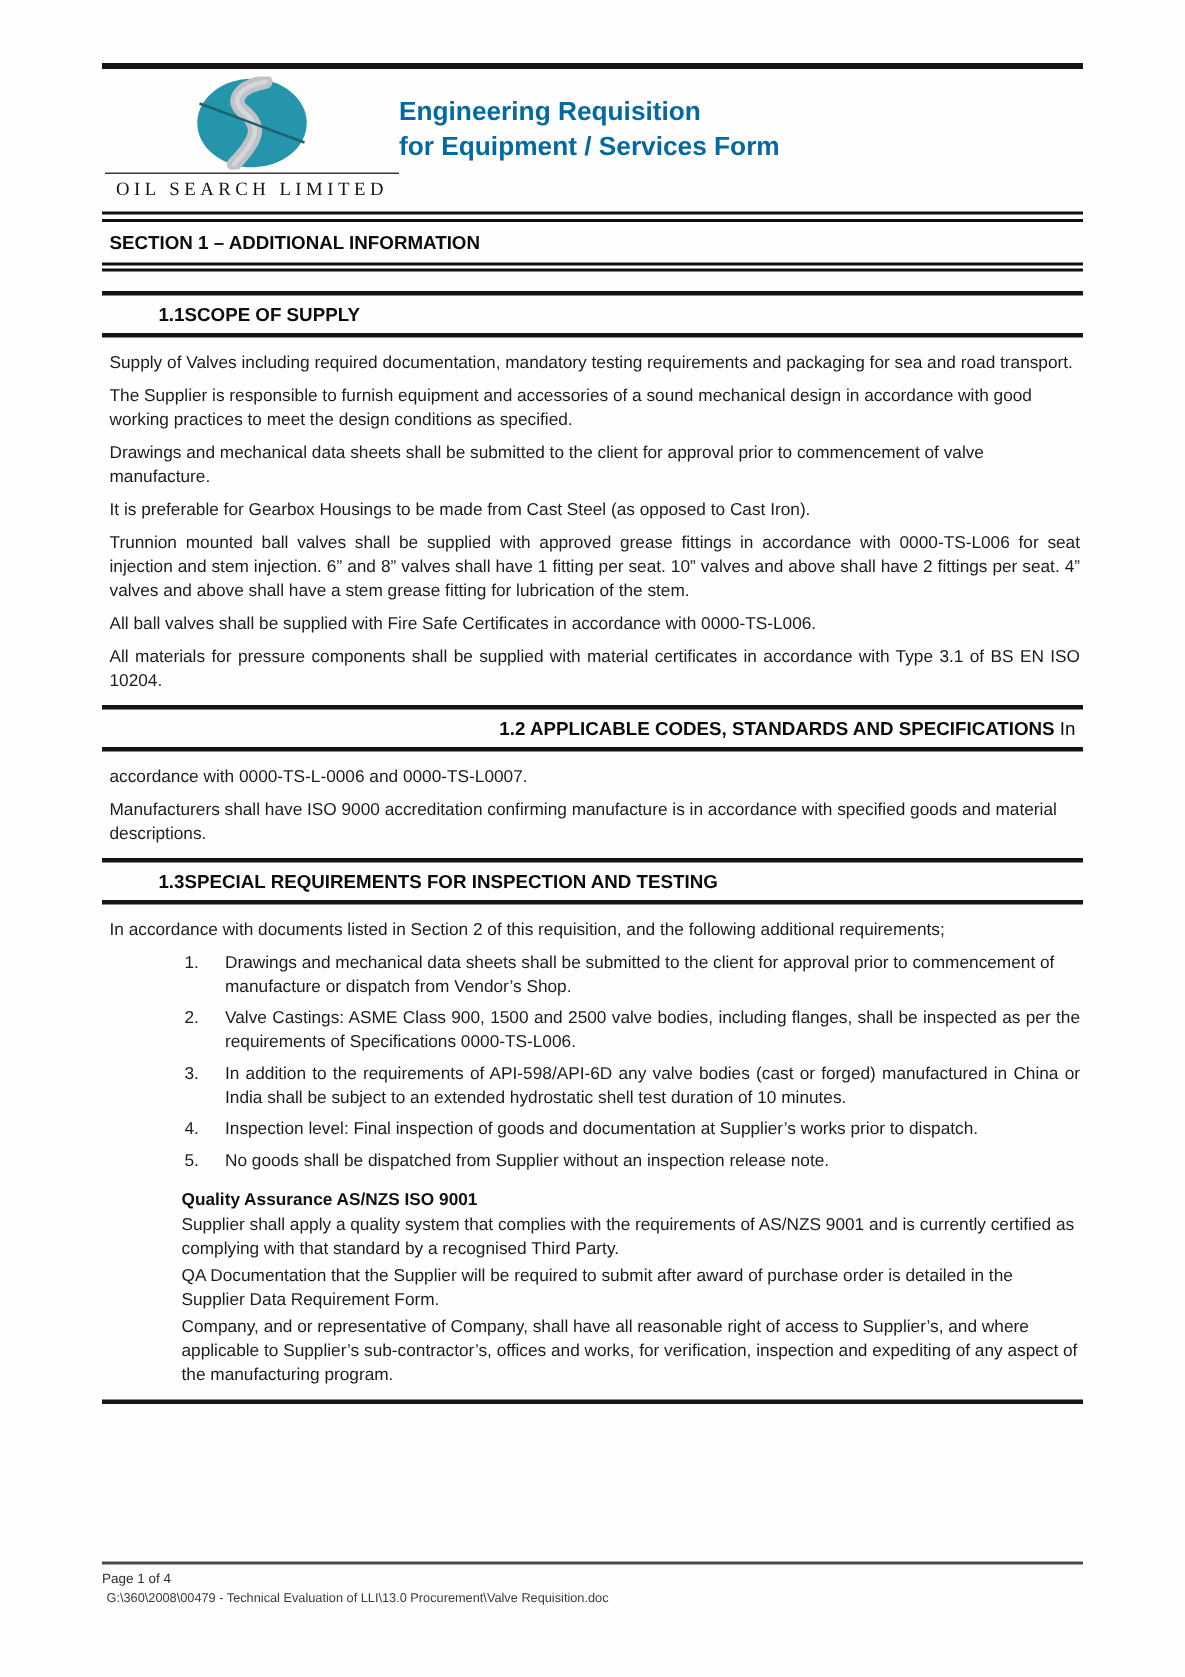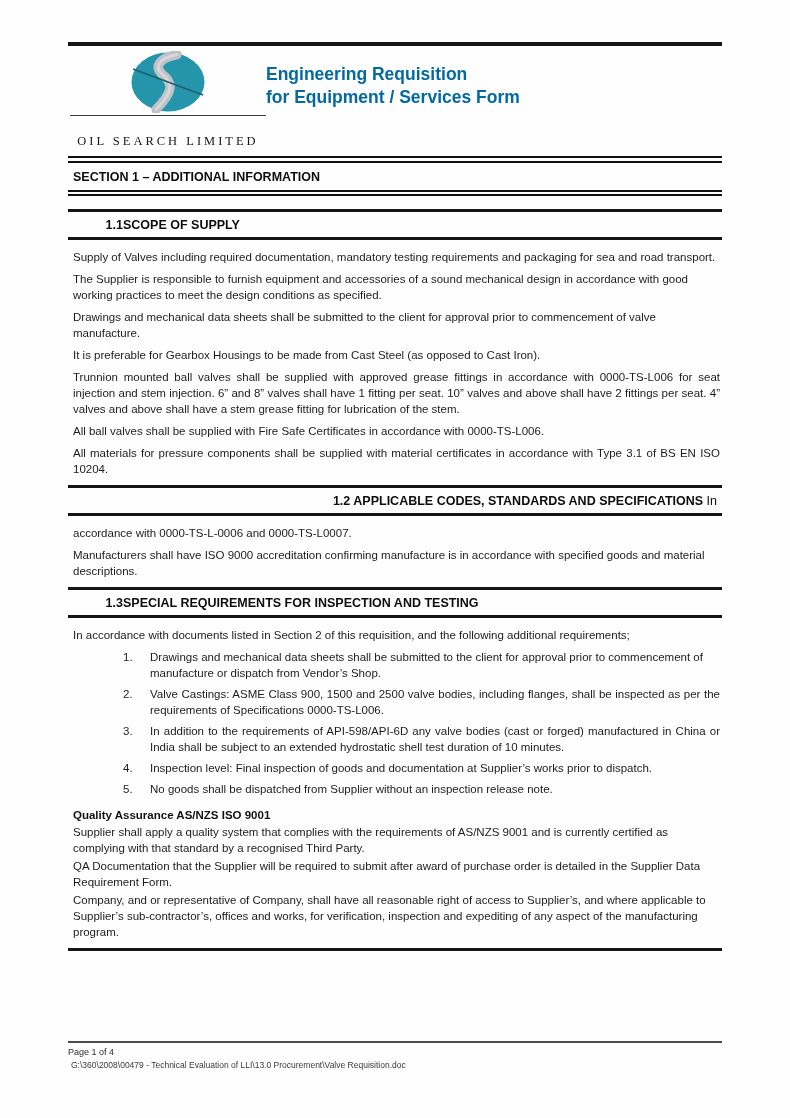--- a/index.html
+++ b/index.html
@@ -16,21 +16,21 @@
   .content { position:absolute; left:68px; right:68px; top:0; }
 
   .top-rule { border-top:4px solid #161616; margin-top:42px; }
 
   .header { display:flex; align-items:flex-start; padding:3px 0 7px 0; }
   .logo-block { width:196px; margin-left:2px; text-align:center; padding-top:2px; }
   .logo-block svg { display:block; margin:0 auto; }
   .brand-name {
     font-family:"Liberation Serif", serif;
     font-size:12.5px; letter-spacing:3px; white-space:nowrap;
-    border-top:1.5px solid #3a3a3a; padding-top:18px; margin-top:2px;
+    border-top:1.5px solid #3a3a3a; padding-top:3px; margin-top:2px;
     color:#141414;
   }
   .doc-title {
     flex:1; text-align:left; font-weight:bold;
     font-size:17.5px; line-height:1.32; padding-top:14px; color:#0369a1;
   }
 
   .banner {
     border-top:7px double #111; border-bottom:6px double #111;
     padding:7px 5px 6px; font-weight:bold; font-size:12.5px; color:#0d0d0d;
@@ -53,21 +53,21 @@
   .just { text-align:justify; }
   .b { font-weight:normal; }
 
   .intro { font-size:11.5px; line-height:16px; margin:6px 0 4px; }
 
   .num-list { margin:2px 0 2px 50px; }
   .num-item { display:flex; margin:5px 0; font-size:11.5px; line-height:16px; }
   .num-item .ln { width:27px; flex:none; }
   .num-item .lt { flex:1; }
 
-  .qa { margin-top:10px; }
+  .qa { margin-top:10px;margin-left:48px; }
   .qa h4 { font-size:11.5px; line-height:16px; font-weight:bold; color:#111; }
   .qa p { font-size:11.5px; line-height:16px; margin:1px 0 2px; }
 
   .end-rule { border-top:3.5px solid #161616; margin-top:4px; }
 
   .footer { position:absolute; left:68px; right:68px; top:1041px; }
   .footer-rule { border-top:2px solid #4a4a4a; }
   .page-label { text-align:left; font-size:9px; color:#2e2e2e; margin-top:4px; margin-right:2px; }
   .file-path { font-size:8.5px; color:#3a3a3a; margin-top:3px; margin-left:3px; }
 </style>

